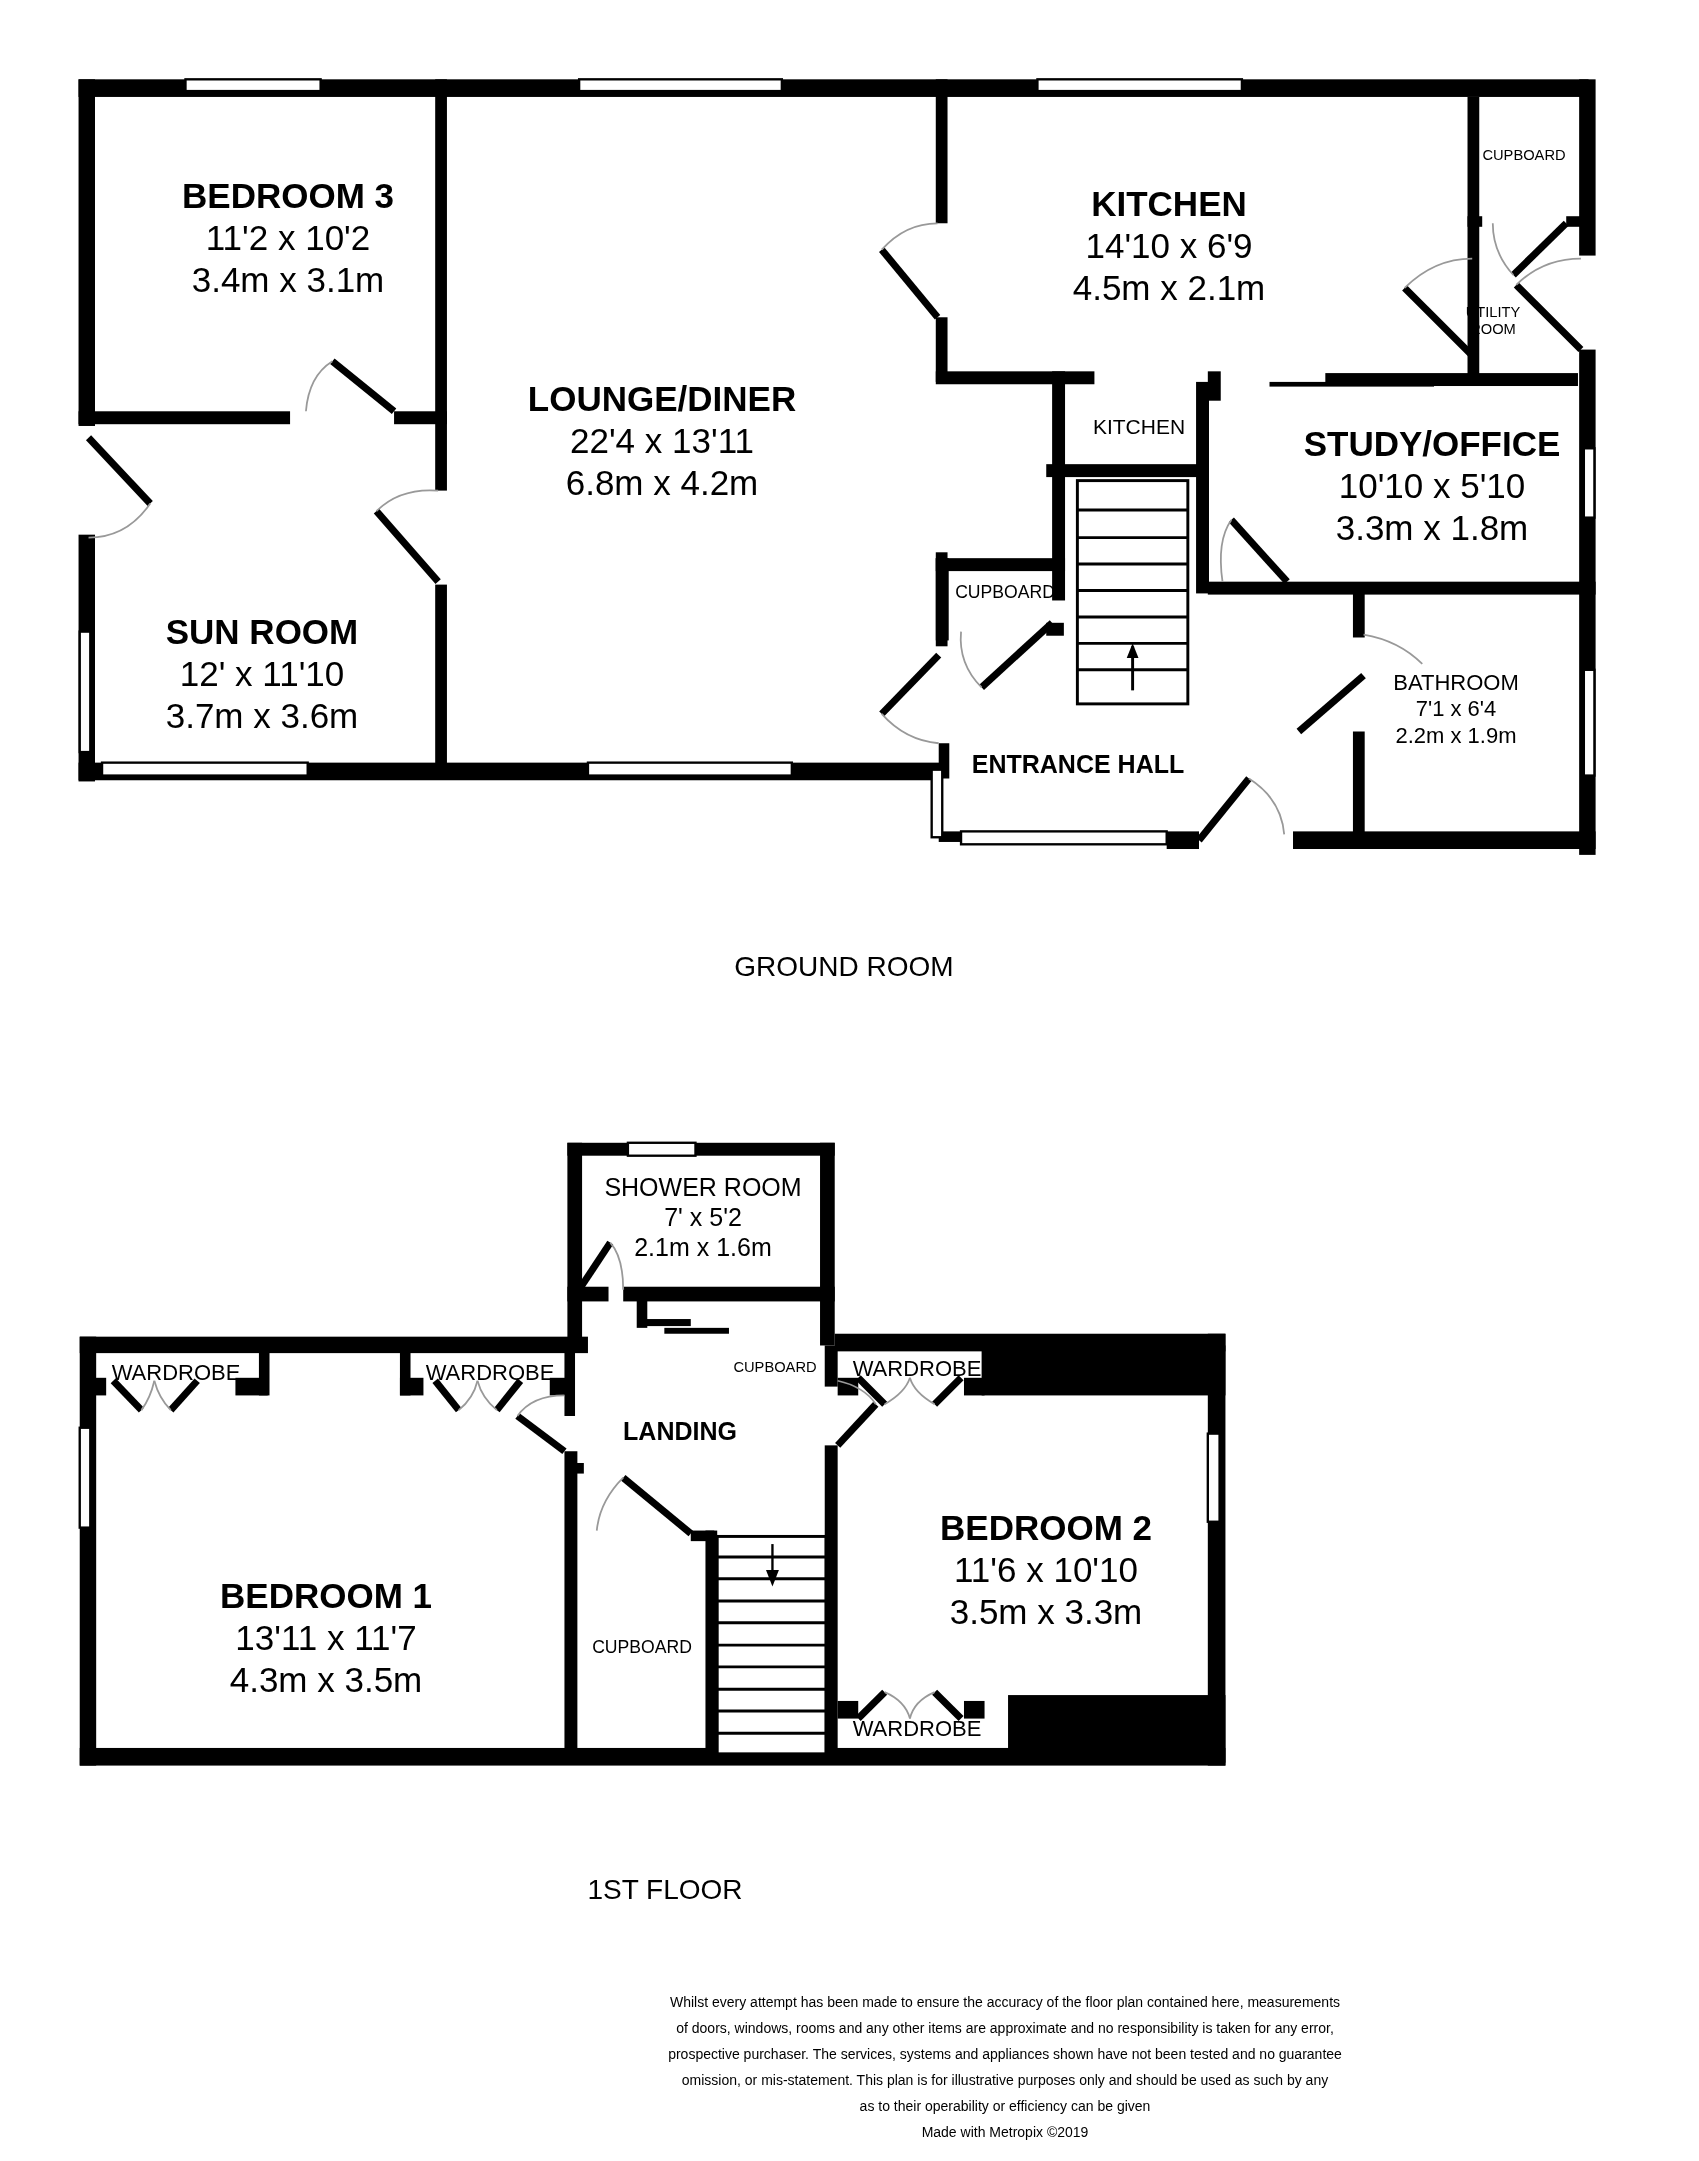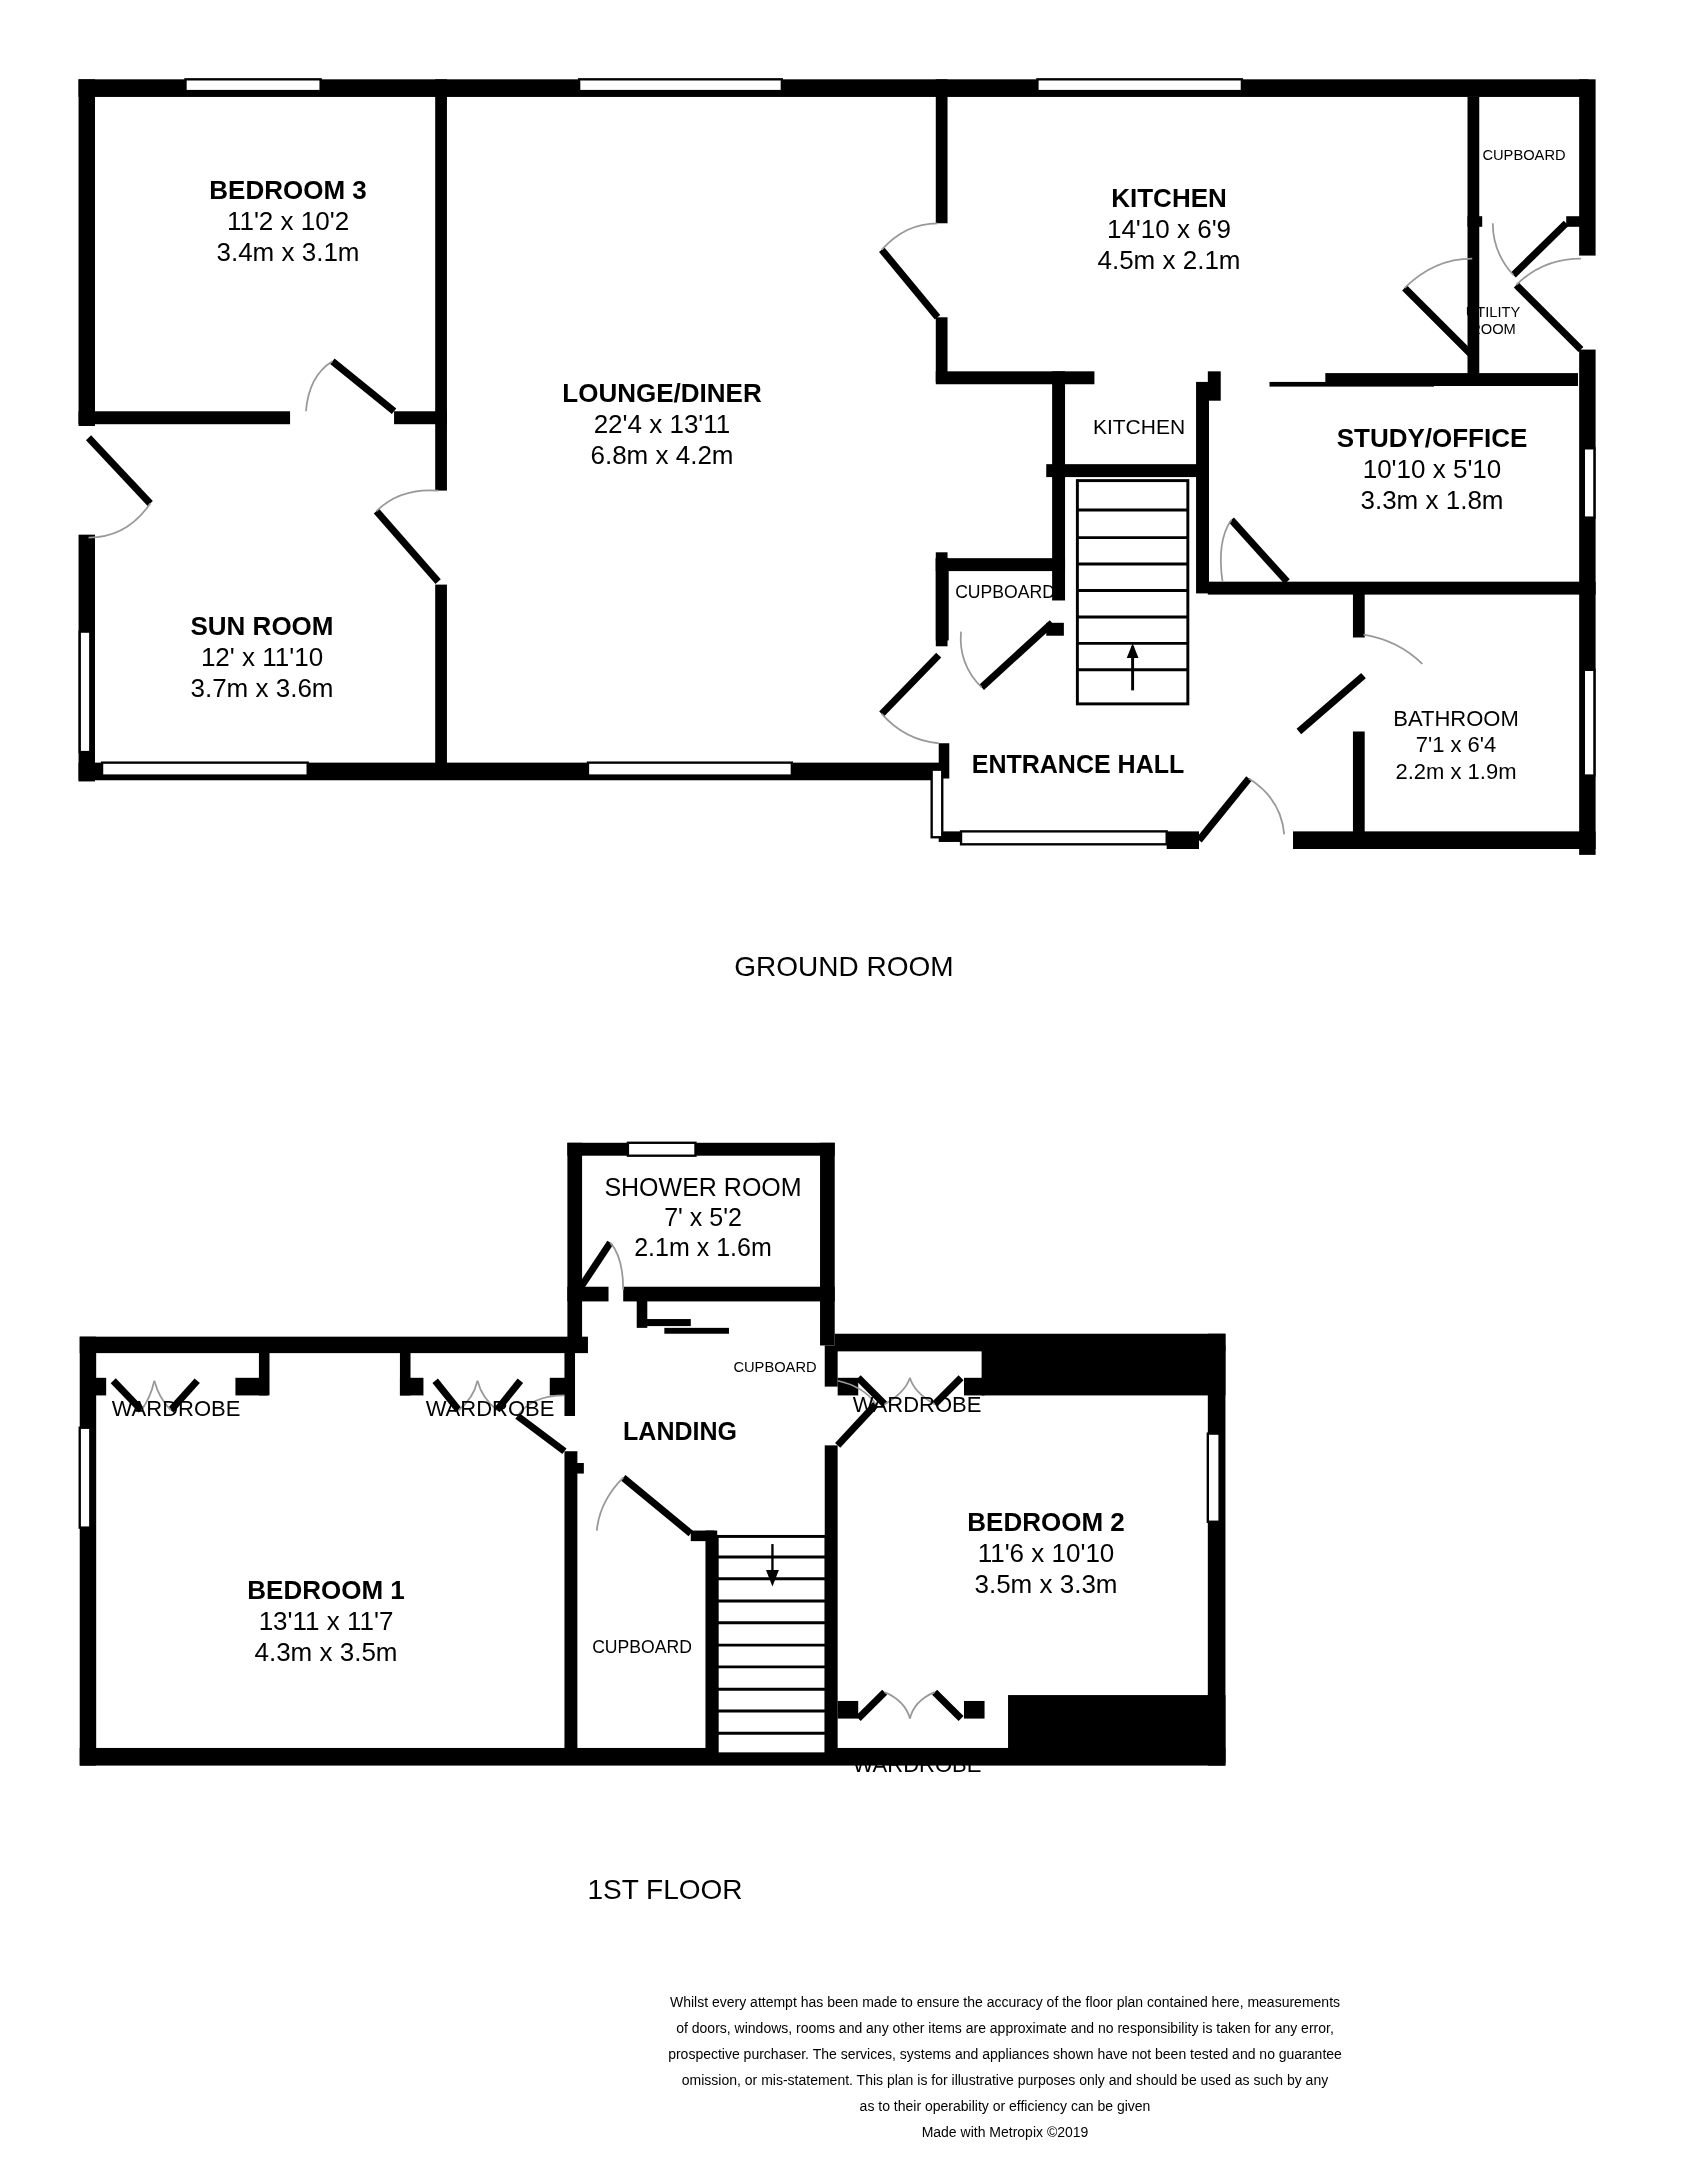--- a/index.html
+++ b/index.html
@@ -7,23 +7,23 @@
          font-family: "Liberation Sans", sans-serif; color: #000; }
   svg#plan { position: absolute; left: 0; top: 0; }
   .wall { fill: #000; }
   .win { fill: #fff; stroke: #000; stroke-width: 4; }
   .door { stroke: #000; stroke-width: 12; stroke-linecap: butt; }
   .arc { fill: none; stroke: #999; stroke-width: 3; }
   .stair { fill: #fff; stroke: #000; stroke-width: 5; }
   .tread { stroke: #000; stroke-width: 5; }
   .lbl { position: absolute; text-align: center; white-space: nowrap; line-height: 1.2; transform: translateX(-50%); }
   .lbl .name { font-weight: bold; }
-  .room-lg { font-size: 26px; }
+  .room-lg { font-size: 35px; }
   .room-md { font-size: 25px; }
-  .room-sm { font-size: 22px; margin-top: 36px; }
+  .room-sm { font-size: 22px; }
   .tiny { font-size: 17.6px; }
   .tiny2 { font-size: 14.7px; }
   .normal .name { font-weight: normal; }
   .floor-title { position: absolute; font-size: 28px; transform: translateX(-50%); white-space: nowrap; }
   .disclaimer { position: absolute; left: 470px; top: 1989px; width: 1070px; text-align: center;
                 font-size: 14px; line-height: 26px; }
   .credit { display: block; }
 </style>
 </head>
 <body>

